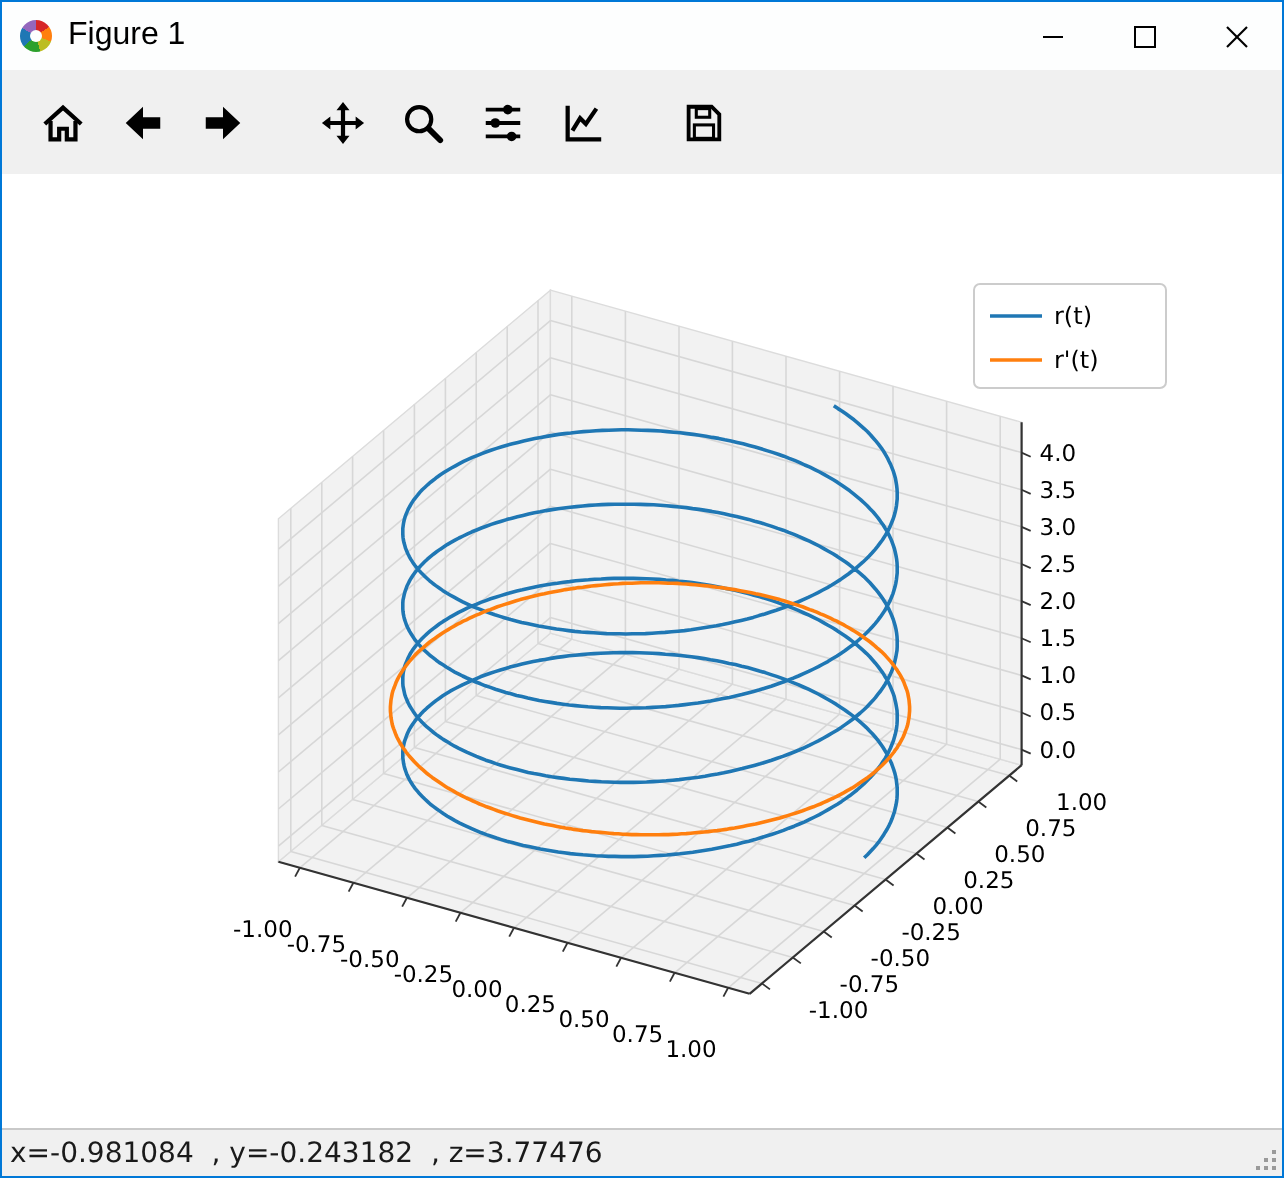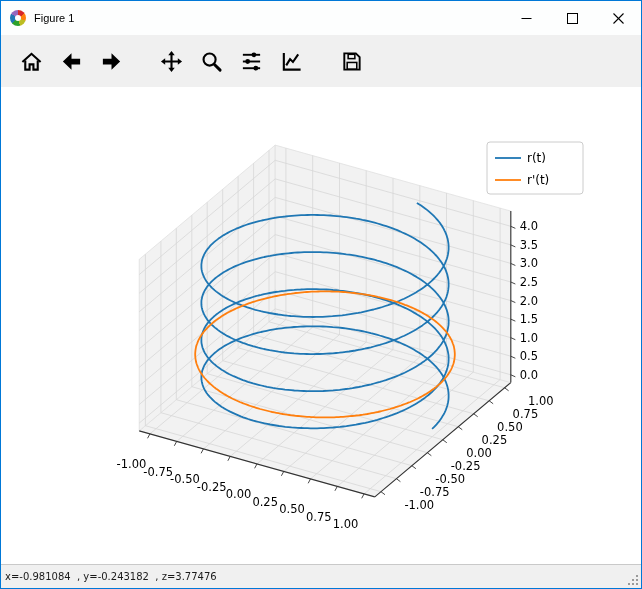--- a/index.html
+++ b/index.html
@@ -5,35 +5,35 @@
   html,body{margin:0;padding:0;background:#fff;}
   body{font-family:"Liberation Sans",sans-serif;}
   .window{width:642px;height:589px;border:1px solid #0078d7;box-sizing:border-box;
           background:#fff;display:flex;flex-direction:column;overflow:hidden;}
   
   .titlebar{flex:0 0 34px;display:flex;align-items:center;background:#fdfefe;}
   .mpl-icon{width:16px;height:16px;border-radius:50%;margin:0 8px 0 9px;position:relative;flex:0 0 16px;
     background:conic-gradient(#d62728 0deg 55deg,#ff7f0e 55deg 110deg,#bcbd22 110deg 165deg,
                #2ca02c 165deg 230deg,#1f77b4 230deg 300deg,#9467bd 300deg 360deg);}
   .mpl-icon::after{content:"";position:absolute;inset:5px;background:#fdfefe;border-radius:50%;}
-  .title{font-size:11px;color:#000;}
+  .title{font-size:16px;color:#000;}
   .win-btns{margin-left:auto;display:flex;height:100%;}
   .win-btns button{width:46px;height:100%;border:0;background:transparent;display:flex;
                    align-items:center;justify-content:center;padding:0;cursor:pointer;}
   
   .toolbar{flex:0 0 52px;background:#f0f0f0;display:flex;align-items:center;padding-left:10px;}
   .tb{width:40px;height:40px;border:0;background:transparent;display:flex;align-items:center;
       justify-content:center;padding:0;cursor:pointer;}
   .tgap{width:20px;}
   
   .canvas{flex:1 1 auto;background:#ffffff;position:relative;}
   .canvas svg{display:block;font-family:"DejaVu Sans",sans-serif;}
   
   .statusbar{flex:0 0 24px;background:#f0f0f0;border-top:1px solid #c9c9c9;display:flex;
-             align-items:center;font-family:"DejaVu Sans",sans-serif;font-size:10px;color:#1a1a1a;
+             align-items:center;font-family:"DejaVu Sans",sans-serif;font-size:14px;color:#1a1a1a;
              padding-left:4px;white-space:pre;position:relative;box-sizing:border-box;}
   .grip{position:absolute;right:1px;bottom:1px;}
 </style>
 </head>
 <body>
 
 <div class="window">
 
   <div class="titlebar">
     <div class="mpl-icon"></div>

